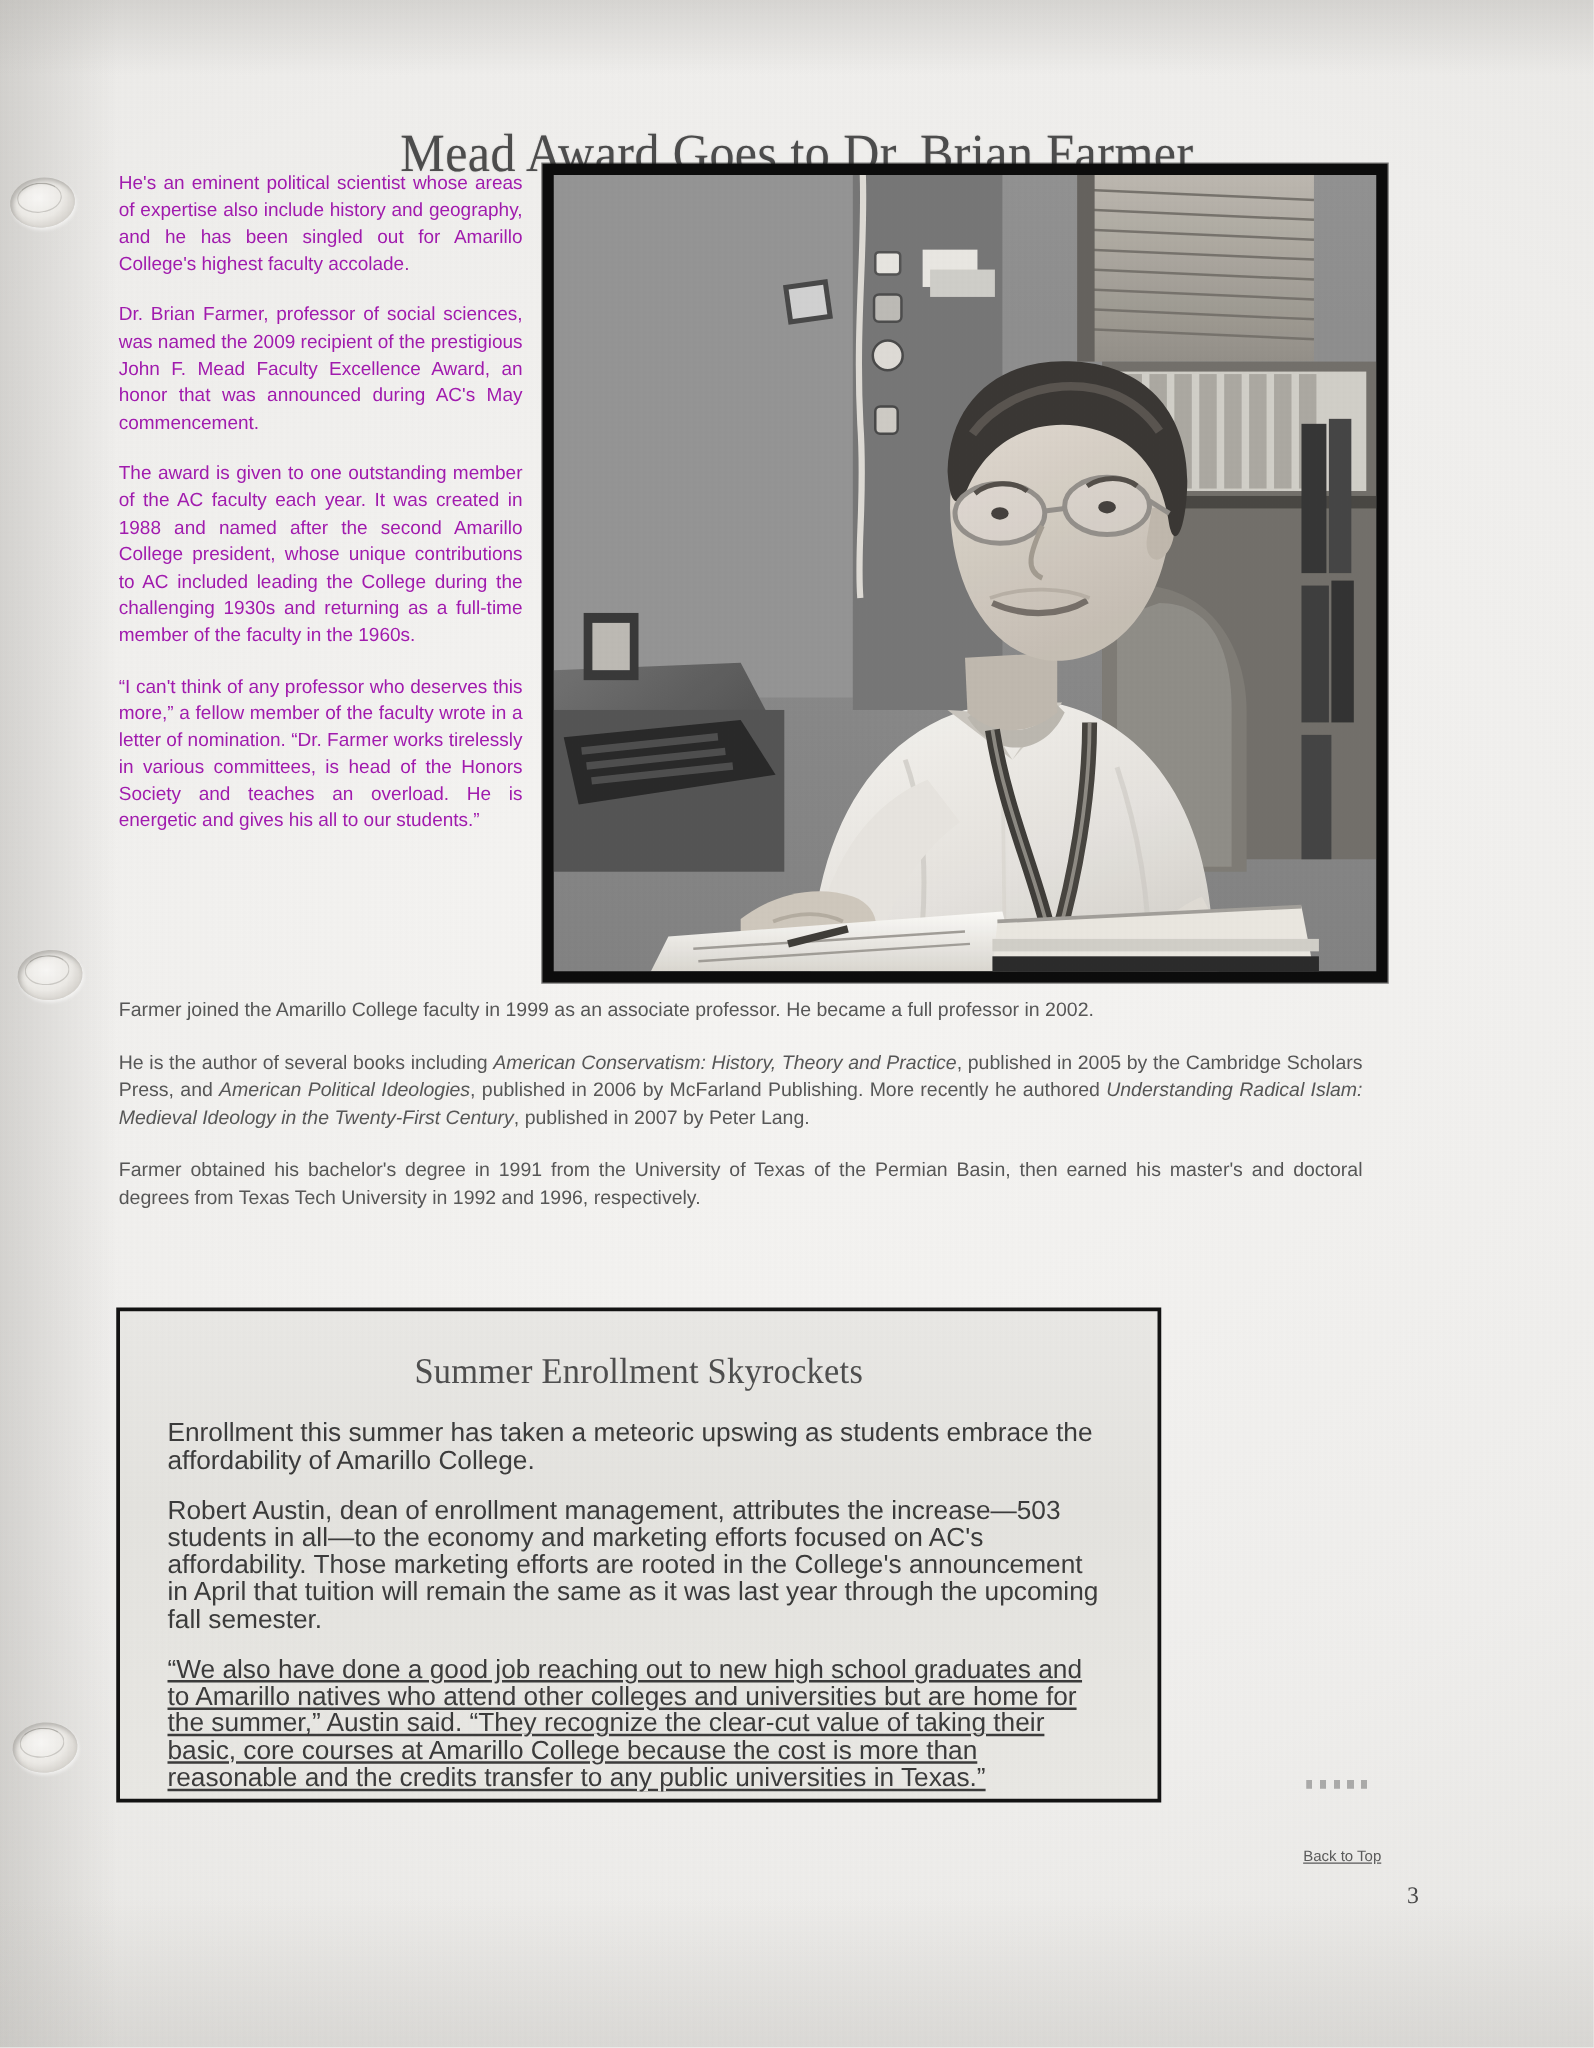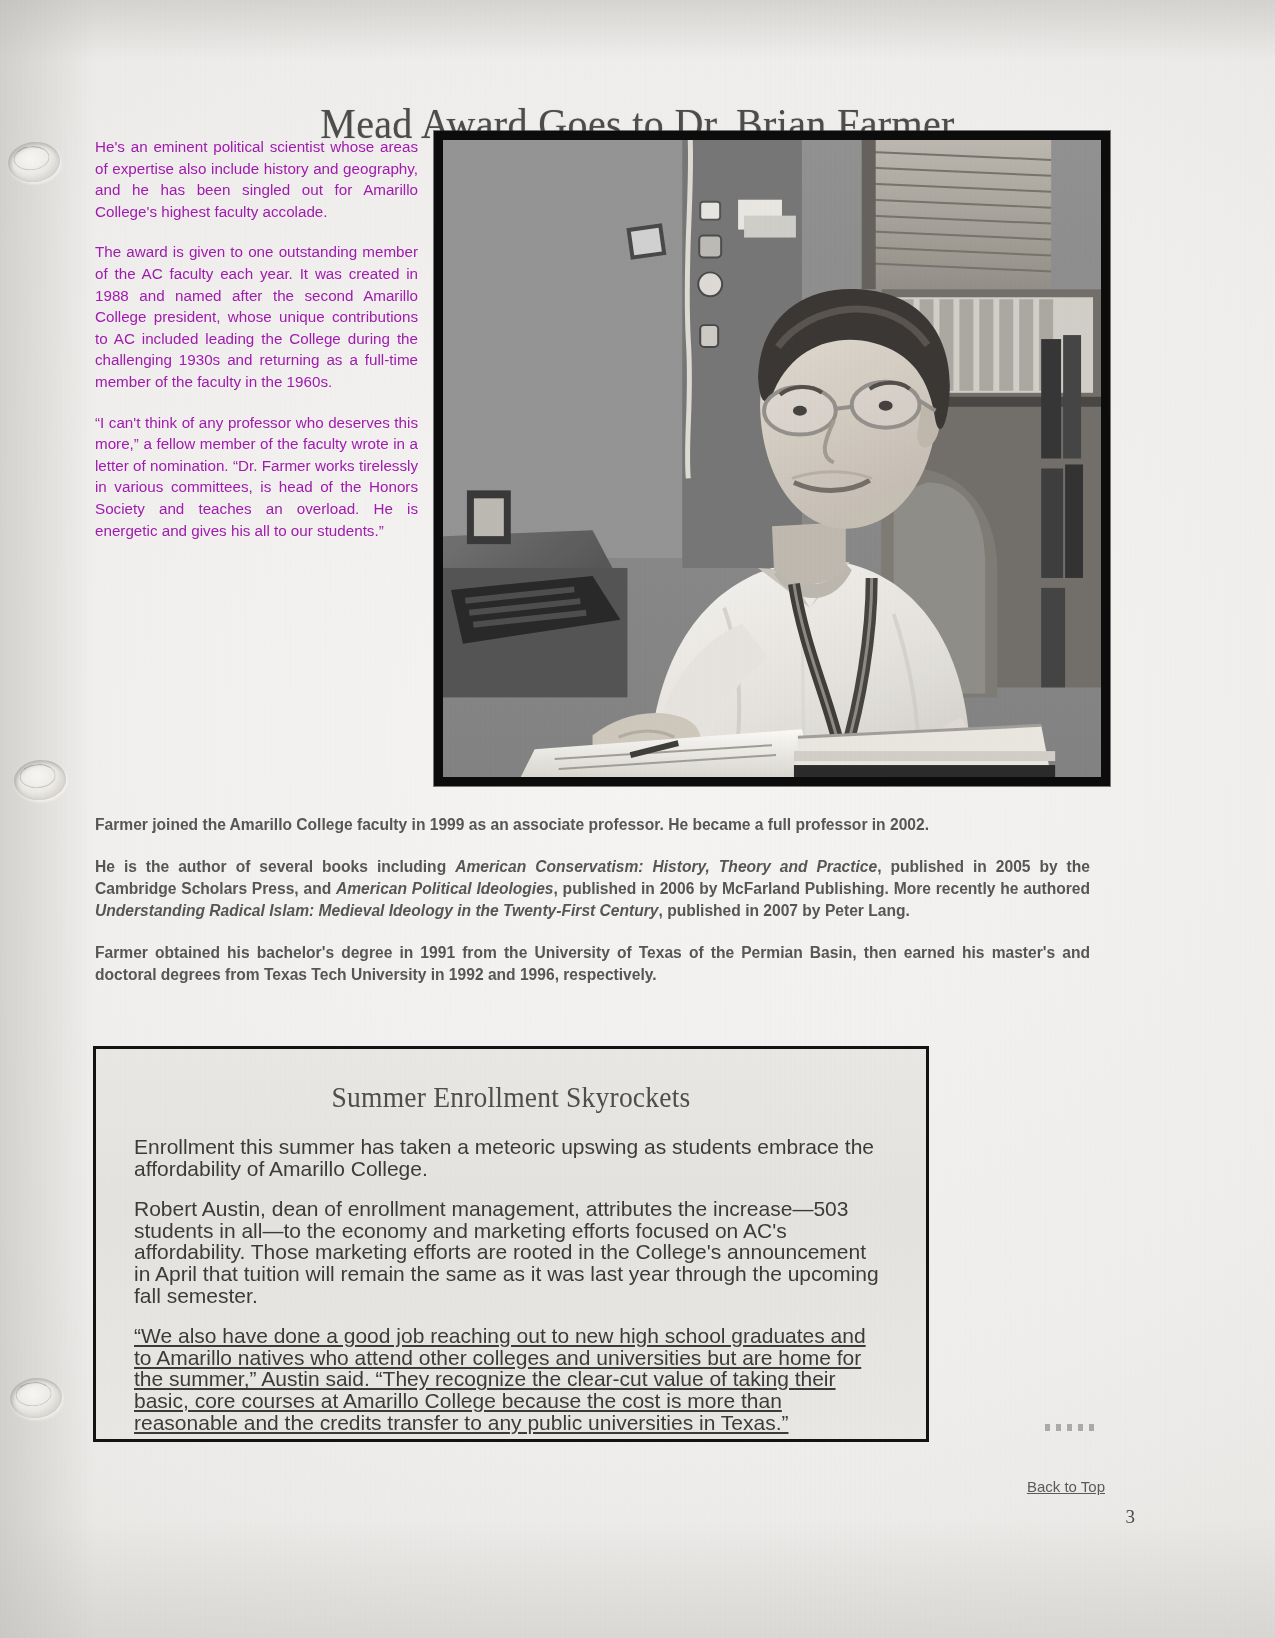--- a/index.html
+++ b/index.html
@@ -95,21 +95,21 @@
   .photo-inner svg { display:block; width:100%; height:100%; }
 
   
   .body-wide {
     position:absolute; left:95px; top:798px; width:995px;
     font-size:15.6px;
     line-height:22px;
     color:#575757;
     text-align:justify;
   }
-  .body-wide p { margin:16px 0 20px 0;font-weight:bold; }
+  .body-wide p { margin:0 0 20px 0; }
   .body-wide p.last { margin-bottom:0; }
   .body-wide i { font-style:italic; }
 
   
   .box {
     position:absolute; left:93px; top:1046px; width:836px; height:396px;
     border:3px solid #141414;
     background:linear-gradient(to bottom, #e9e8e5 0%, #e4e3df 40%, #e9e8e4 100%);
     box-sizing:border-box;
   }
@@ -124,21 +124,21 @@
     transform:scaleX(.95);
     margin:6px 0 22px 0;
   }
   .box-body { font-size:21px; line-height:21.6px; color:#3c3c3c; text-align:left; padding:0 6px; }
   .box-body p { margin:0 0 19px 0; }
   .box-body p.last { margin-bottom:0;text-decoration:underline; }
 
   
   .back-to-top {
     position:absolute; right:170px; top:1478px;
-    font-size:15px; color:#5b5b5b;
+    font-size:12px; color:#5b5b5b;
   }
   .page-number {
     position:absolute; right:140px; top:1506px;
     font-family:"Liberation Serif", serif;
     font-size:19px; color:#4a4a4a;
   }
   .smudge {
     position:absolute; right:176px; top:1424px; width:54px; height:7px;
     background:repeating-linear-gradient(90deg, rgba(90,90,90,.45) 0 5px, rgba(90,90,90,0) 5px 11px);
     pointer-events:none;
@@ -155,20 +155,21 @@
 <div class="punch p1"></div>
 <div class="punch p2"></div>
 <div class="punch p3"></div>
 
 <div class="page">
 
   <h1 class="headline">Mead Award Goes to Dr. Brian Farmer</h1>
 
   <div class="col-left">
     <p>He's an eminent political scientist whose areas of expertise also include history and geography, and he has been singled out for Amarillo College's highest faculty accolade.</p>
+    <p>Dr. Brian Farmer, professor of social sciences, was named the 2009 recipient of the prestigious John F. Mead Faculty Excellence Award, an honor that was announced during AC's May commencement.</p>
     <p>The award is given to one outstanding member of the AC faculty each year. It was created in 1988 and named after the second Amarillo College president, whose unique contributions to AC included leading the College during the challenging 1930s and returning as a full-time member of the faculty in the 1960s.</p>
     <p>“I can't think of any professor who deserves this more,” a fellow member of the faculty wrote in a letter of nomination. “Dr. Farmer works tirelessly in various committees, is head of the Honors Society and teaches an overload. He is energetic and gives his all to our students.”</p>
   </div>
 
   <div class="photo-wrap">
     <div class="photo-inner">
       <svg viewBox="0 0 660 640" preserveAspectRatio="none">
         <defs>
           <linearGradient id="wallg" x1="0" y1="0" x2="0" y2="1">
             <stop offset="0" stop-color="#8c8c8c"></stop>

